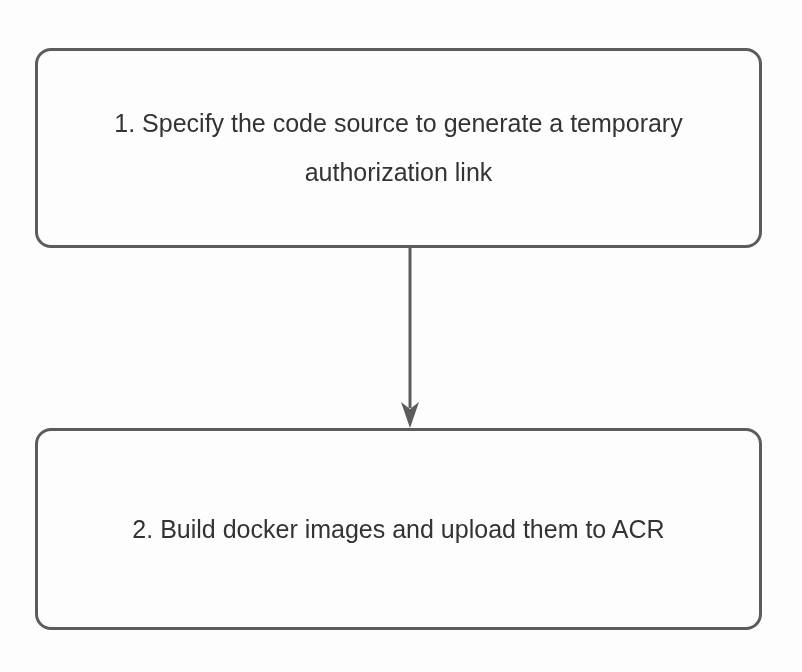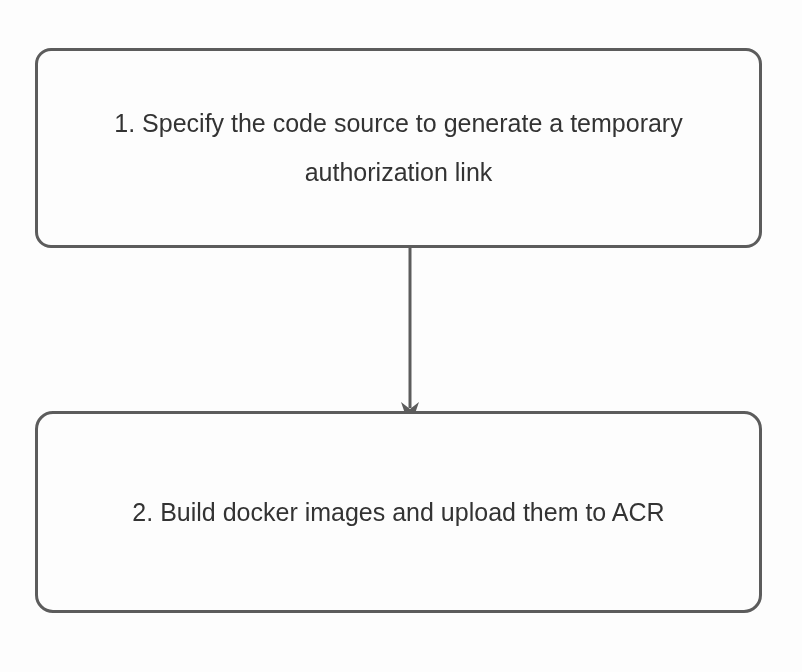--- a/index.html
+++ b/index.html
@@ -26,21 +26,21 @@
     width: 727px;
     background: var(--fill);
     border: 3px solid var(--stroke);
     border-radius: 16px;
     display: flex;
     align-items: center;
     justify-content: center;
     text-align: center;
   }
   .node-step1 { top: 48px;  height: 200px; }
-  .node-step2 { top: 411px; height: 202px; border-radius: 18px; }
+  .node-step2 { top: 428px; height: 202px; }
   .node-label {
     display: block;
     max-width: 665px;
     font-size: 25px;
     line-height: 49px;
     color: var(--text);
   }
   .connector {
     position: absolute;
     left: 398px;   

